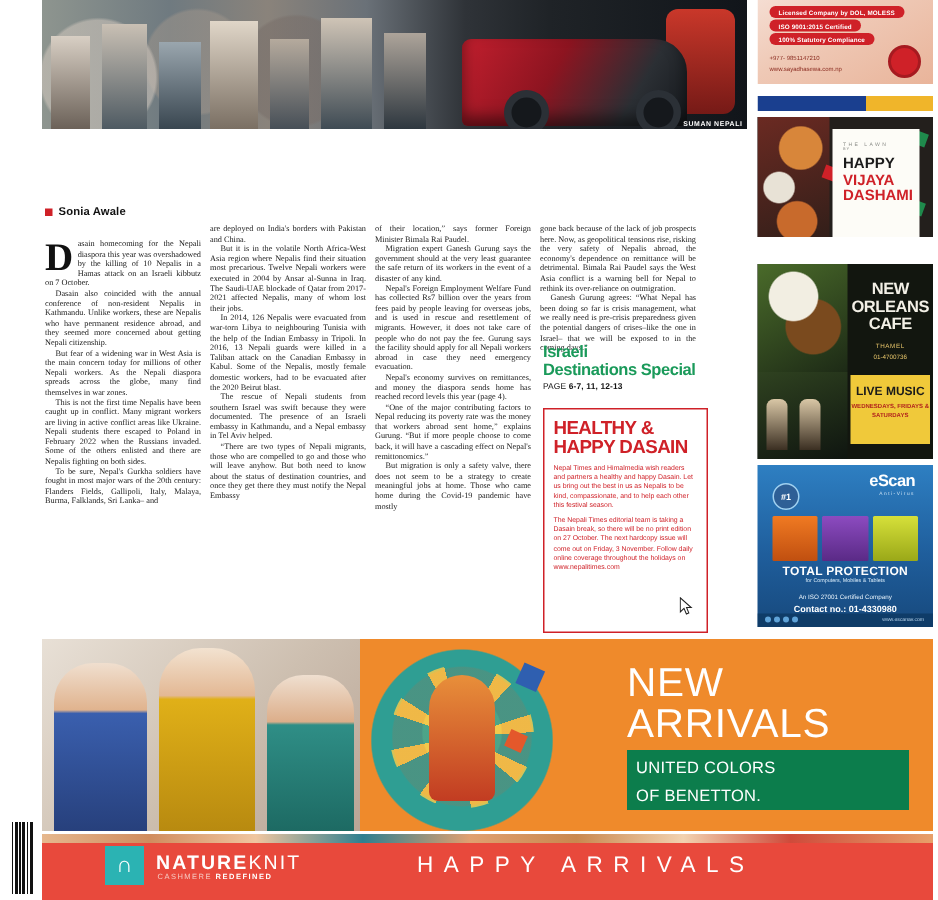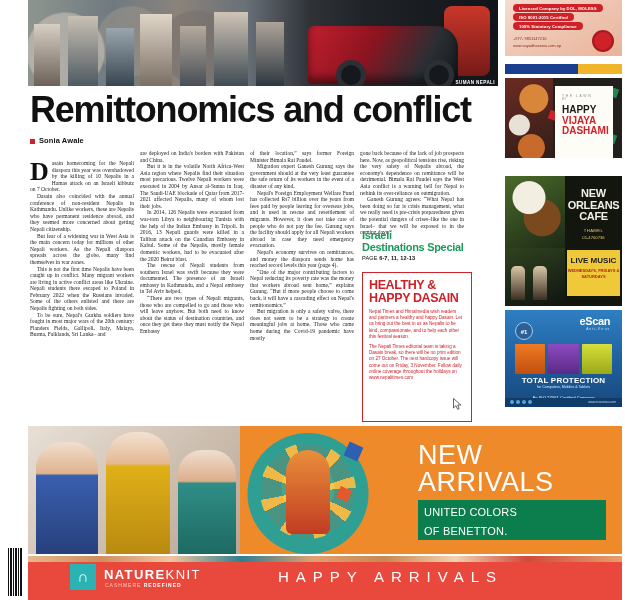--- a/index.html
+++ b/index.html
@@ -182,21 +182,21 @@
   .ad3 .tel { position:absolute; left:62px; top:59px; width:53px; text-align:center;
     font-family:"Liberation Sans", sans-serif; font-size:4.2px; color:#e7c56a; }
   .ad3 .lm { position:absolute; left:62px; top:74px; width:53px; height:46px;
     background:#f0c93a; text-align:center; }
   .ad3 .lm .t { font-family:"Liberation Sans", sans-serif; font-weight:700;
     font-size:8px; color:#1b1b1b; margin-top:6px; }
   .ad3 .lm .d { font-family:"Liberation Sans", sans-serif; font-weight:700;
     font-size:4px; line-height:6px; color:#b3261e; margin-top:3px; }
 
   
-  .ad4 { top:310px; height:97px;
+  .ad4 { top:310px; height:108px;
     background:linear-gradient(180deg,#2e7fc2 0%,#1f5e9c 55%,#17497d 100%); }
   .ad4 .logo { position:absolute; right:12px; top:5px;
     font-family:"Liberation Sans", sans-serif; font-weight:700; font-size:11px;
     color:#ffffff; letter-spacing:-.4px; }
   .ad4 .logo small { display:block; font-size:3.2px; font-weight:400;
     letter-spacing:1px; text-align:right; color:#cfe4f5; }
   .ad4 .badge { position:absolute; left:10px; top:12px; width:18px; height:18px;
     border-radius:50%; background:#2e5f96; border:1.5px solid #9fd0f0;
     font-family:"Liberation Sans", sans-serif; color:#fff; font-weight:700;
     font-size:6px; text-align:center; line-height:18px; }
@@ -307,21 +307,20 @@
     <div class="ps-person p5"></div>
     <div class="ps-person p6"></div>
     <div class="ps-person p7"></div>
     <div class="ps-red-blob"></div>
     <div class="ps-bike"></div>
     <div class="ps-wheel w1"></div>
     <div class="ps-wheel w2"></div>
     <div class="photo-credit">SUMAN NEPALI</div>
   </div>
 
-  <div class="headline">Remittonomics and conflict</div>
   <div class="byline">
     <span class="sq"></span><span>Sonia Awale</span>
   </div>
 
   <div class="col col1">
     <p class="first"><span class="dropcap">D</span><span>asain homecoming for the Nepali diaspora this year was overshadowed by the killing of 10 Nepalis in a Hamas attack on an Israeli kibbutz on 7 October.</span></p>
     <p>Dasain also coincided with the annual conference of non-resident Nepalis in Kathmandu. Unlike workers, these are Nepalis who have permanent residence abroad, and they seemed more concerned about getting Nepali citizenship.</p>
     <p>But fear of a widening war in West Asia is the main concern today for millions of other Nepali workers. As the Nepali diaspora spreads across the globe, many find themselves in war zones.</p>
     <p>This is not the first time Nepalis have been caught up in conflict. Many migrant workers are living in active conflict areas like Ukraine. Nepali students there escaped to Poland in February 2022 when the Russians invaded. Some of the others enlisted and there are Nepalis fighting on both sides.</p>
     <p>To be sure, Nepal's Gurkha soldiers have fought in most major wars of the 20th century: Flanders Fields, Gallipoli, Italy, Malaya, Burma, Falklands, Sri Lanka– and</p>

